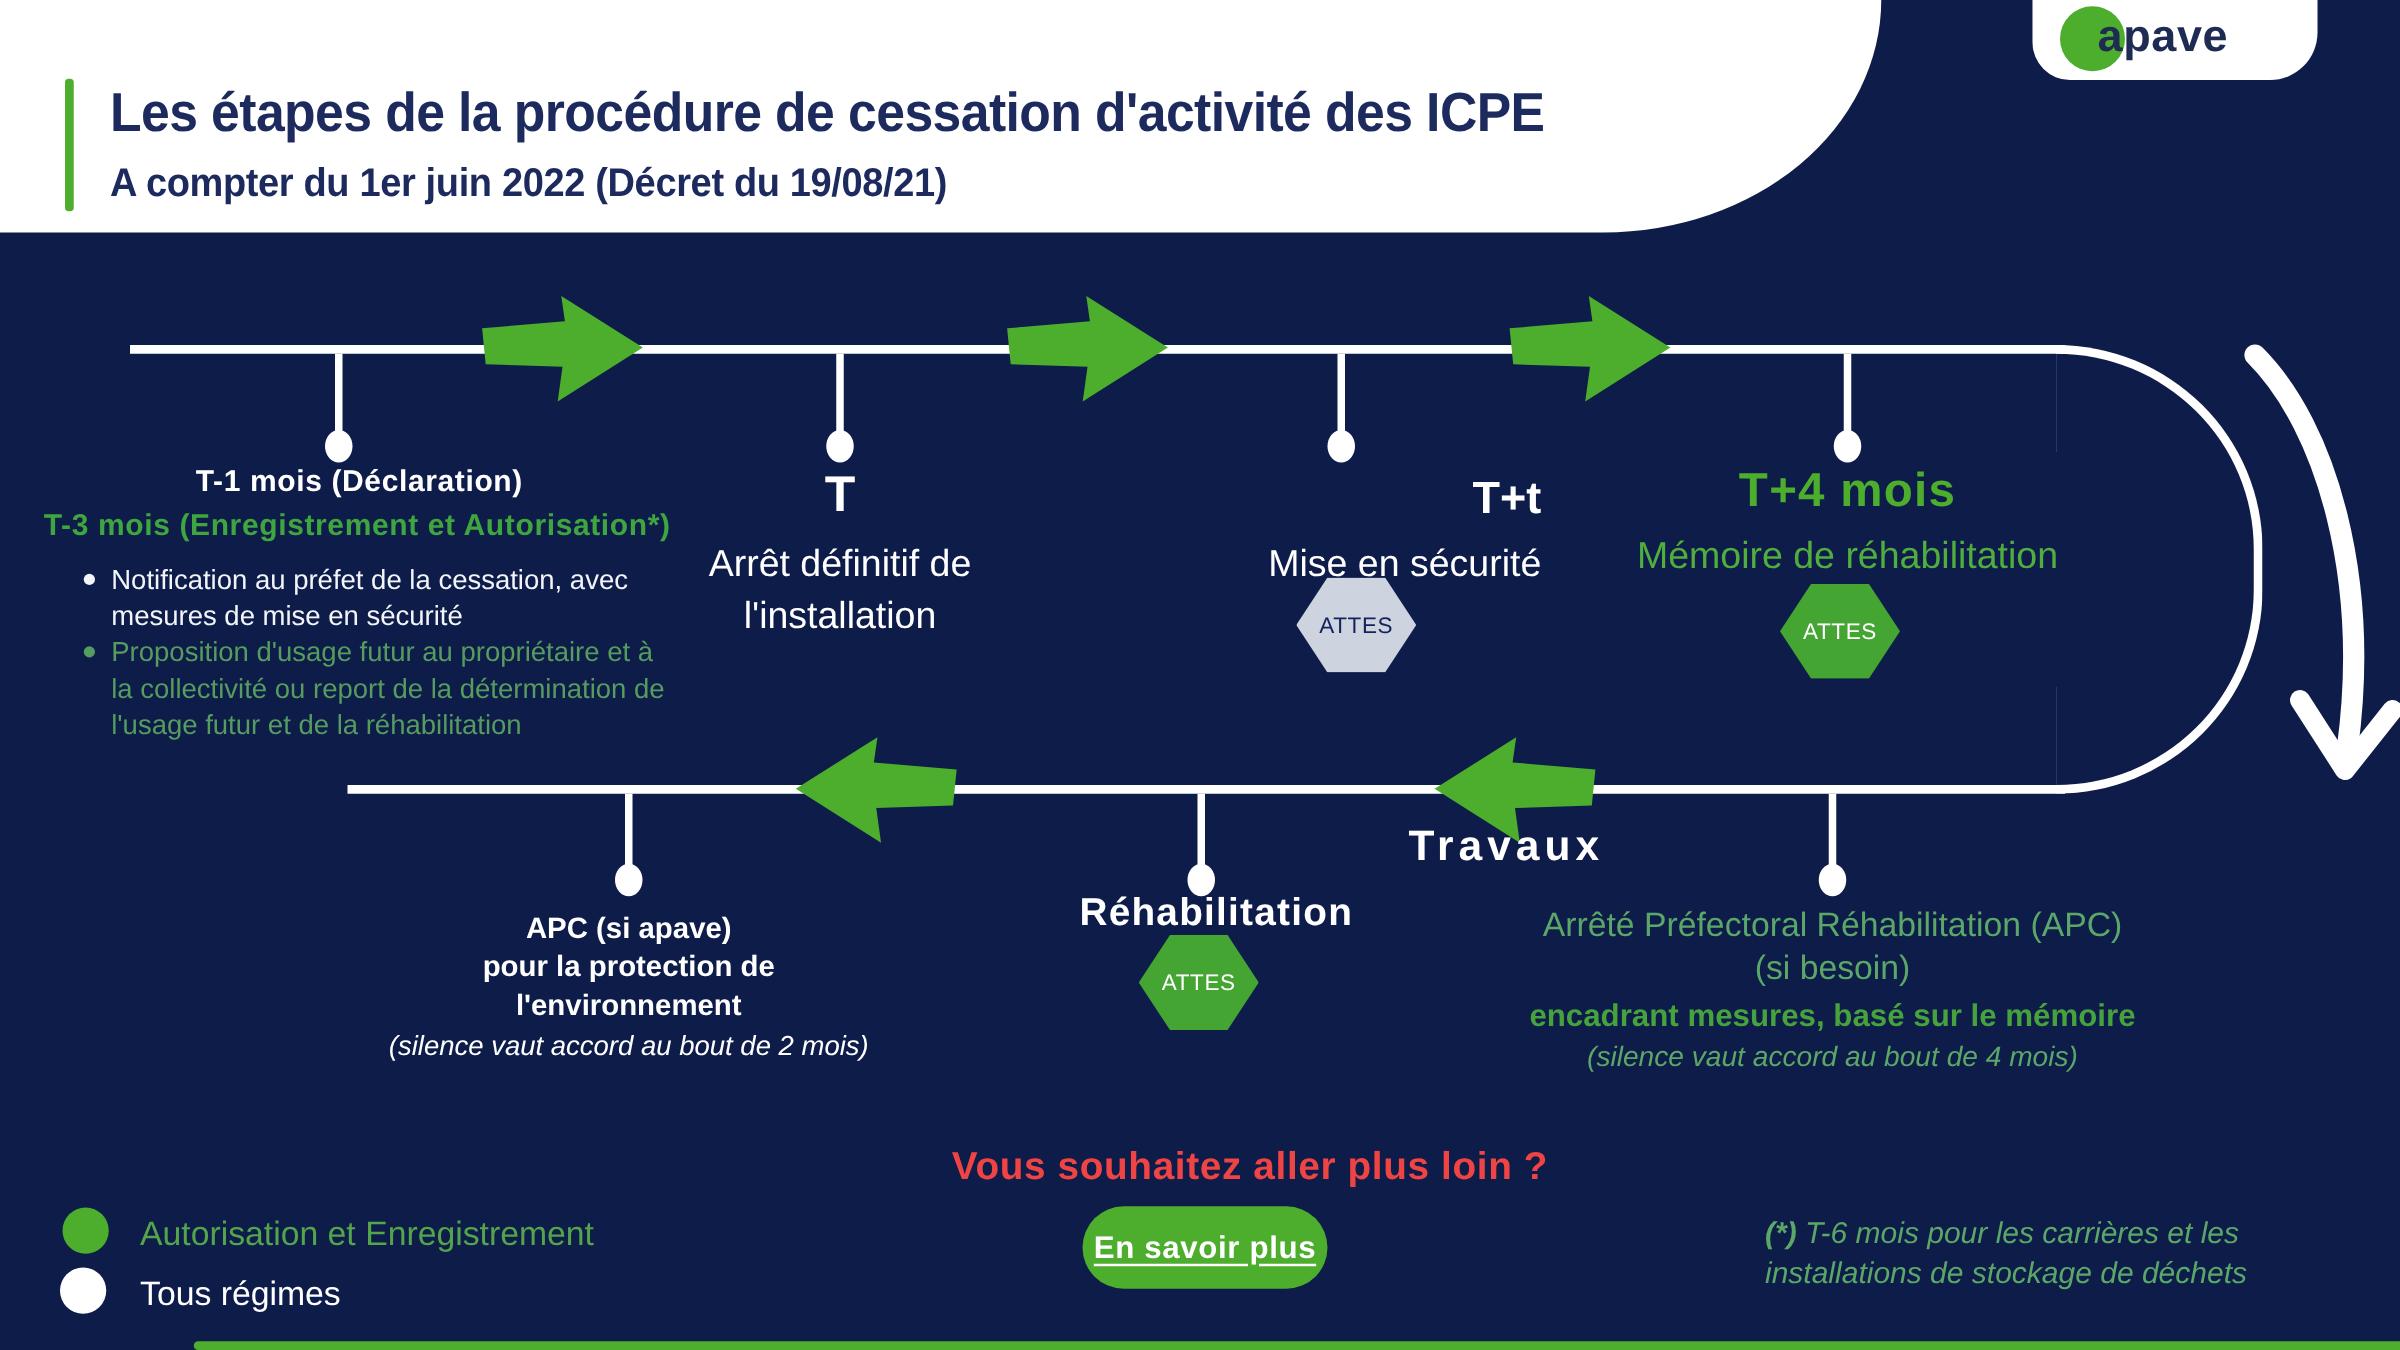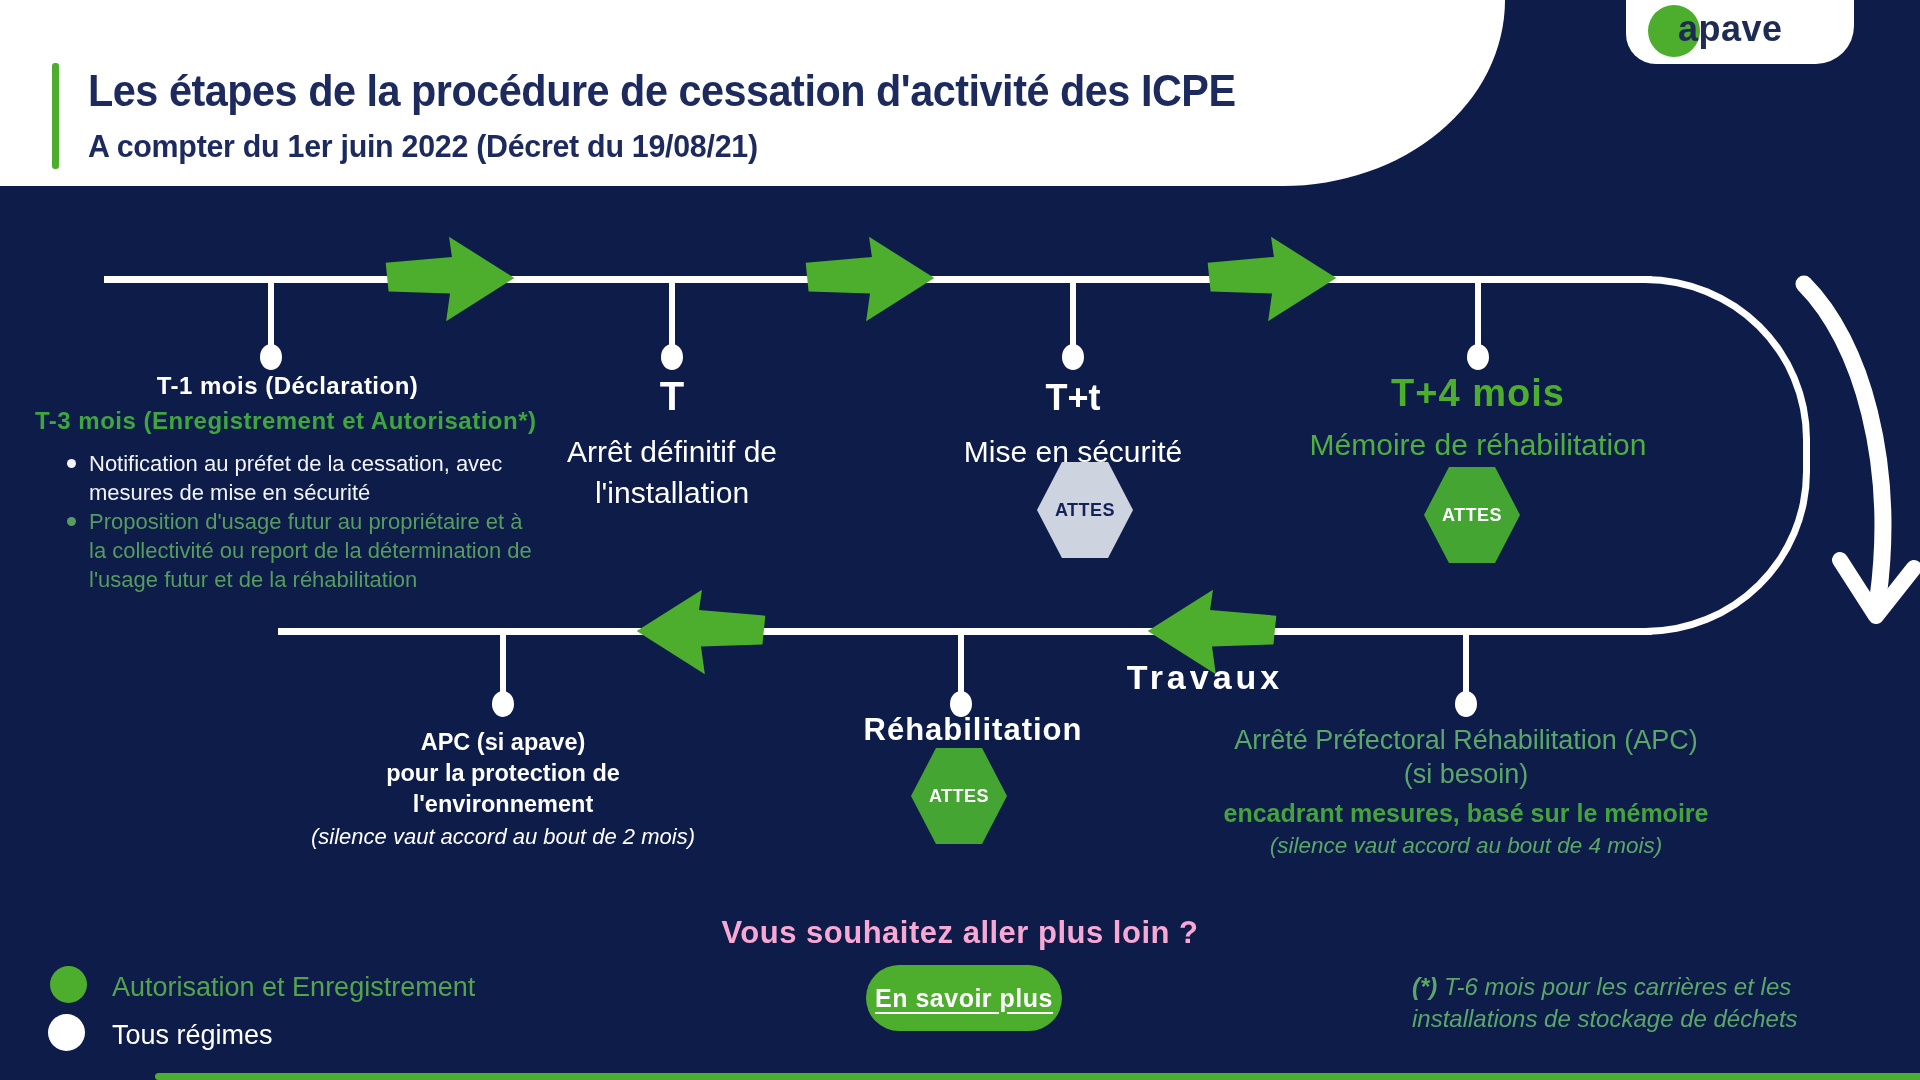--- a/index.html
+++ b/index.html
@@ -43,42 +43,42 @@
   .sb.y1{left:500px}.sb.y2{left:958px}.sb.y3{left:1463px}
   .db { top:691px; } .db.y1{left:492px}.db.y2{left:950px}.db.y3{left:1455px}
 
   .arrow { position:absolute; width:138px; height:96px; }
   .arrow.flip { transform:scaleX(-1); }
   .a1{left:381px; top:231px;} .a2{left:801px; top:231px;} .a3{left:1203px; top:231px;}
   .a4{left:632px; top:584px;} .a5{left:1143px; top:584px;}
   .hand-arrow { position:absolute; left:1790px; top:268px; width:135px; height:385px; }
 
   
-  .hex { position:absolute; width:96px; height:96px;
+  .hex { position:absolute; width:96px; height:76px;
     clip-path:polygon(26% 0,74% 0,100% 50%,74% 100%,26% 100%,0 50%);
     display:flex; align-items:center; justify-content:center;
-    font-size:18px; font-weight:700; letter-spacing:0.5px; }
+    font-size:18px; font-weight:400; letter-spacing:0.5px; }
   .hex.gray  { left:1037px; top:462px; background:#cdd3df; color:#14225a; }
   .hex.grn1  { left:1424px; top:467px; background:#44a532; color:#ffffff; }
   .hex.grn2  { left:911px;  top:748px; background:#44a532; color:#ffffff; }
 
   .s1 { left:35px; top:372px; width:505px; }
   .s1 .h1 { text-align:center; font-size:24px; font-weight:700; color:#fff; letter-spacing:0.5px; }
   .s1 .h2 { text-align:left; font-size:24px; font-weight:700; color:#3fa53f; letter-spacing:0.5px; margin-top:7px; }
   .s1 ul { margin:14px 0 0 28px; padding:0; list-style:none; }
   .s1 li { position:relative; padding-left:26px; font-size:22px; line-height:29px; }
   .s1 li::before { content:""; position:absolute; left:4px; top:10px; width:9px; height:9px; border-radius:50%; }
   .s1 li.w { color:#f2f4f8; } .s1 li.w::before { background:#f2f4f8; }
   .s1 li.g { color:#559c5e; } .s1 li.g::before { background:#559c5e; }
 
   .s2 { left:512px; top:374px; width:320px; text-align:center; }
   .s2 .lbl { font-size:40px; font-weight:700; color:#fff; }
   .s2 .desc { margin-top:12px; font-size:30px; line-height:41px; color:#fff; }
 
-  .s3 { left:913px; top:377px; width:320px; text-align:center; }
+  .s3 { left:913px; top:377px; width:320px; text-align:right; }
   .s3 .lbl { font-size:36px; font-weight:700; color:#fff; }
   .s3 .desc { margin-top:16px; font-size:30px; color:#fff; }
 
   .s4 { left:1283px; top:372px; width:390px; text-align:center; }
   .s4 .lbl { font-size:38px; font-weight:700; color:#4dad2d; letter-spacing:1px; }
   .s4 .desc { margin-top:13px; font-size:30px; color:#4fae3e; }
 
   .s5 { left:308px; top:727px; width:390px; text-align:center; color:#fff; }
   .s5 .b { font-size:23.5px; font-weight:700; line-height:31px; }
   .s5 .note { margin-top:4px; font-size:22px; font-style:italic; }
@@ -87,22 +87,22 @@
         font-size:31px; font-weight:700; color:#fff; letter-spacing:1px; }
   .s7 { left:1055px; top:658px; width:300px; text-align:center;
         font-size:34px; font-weight:700; color:#fff; letter-spacing:4px; }
 
   .s8 { left:1221px; top:723px; width:490px; text-align:center; }
   .s8 .l { font-size:27px; line-height:34px; color:#5aa768; }
   .s8 .b { margin-top:8px; font-size:25px; font-weight:700; color:#46a23d; }
   .s8 .note { margin-top:5px; font-size:22.5px; font-style:italic; color:#5aa768; }
 
   
-  .cta-q { left:660px; top:915px; width:600px; text-align:center;
-    font-size:31px; font-weight:700; color:#f9a8d4; letter-spacing:0.5px; }
+  .cta-q { left:700px; top:915px; width:600px; text-align:center;
+    font-size:31px; font-weight:700; color:#ef4444; letter-spacing:0.5px; }
   .cta-btn { left:866px; top:965px; width:196px; height:66px; border-radius:34px;
     background:#4dad2d; display:flex; align-items:center; justify-content:center; cursor:pointer; }
   .cta-btn span { font-size:25px; font-weight:700; color:#fff; letter-spacing:0.5px;
     text-decoration:underline; text-underline-offset:5px; }
 
   .legend-circle { position:absolute; width:37px; height:37px; border-radius:50%; }
   .lc1 { left:50px; top:966px; background:#4dad2d; }
   .lc2 { left:48px; top:1014px; background:#ffffff; }
   .lt  { position:absolute; font-size:27px; }
   .lt1 { left:112px; top:972px; color:#53a44b; }

